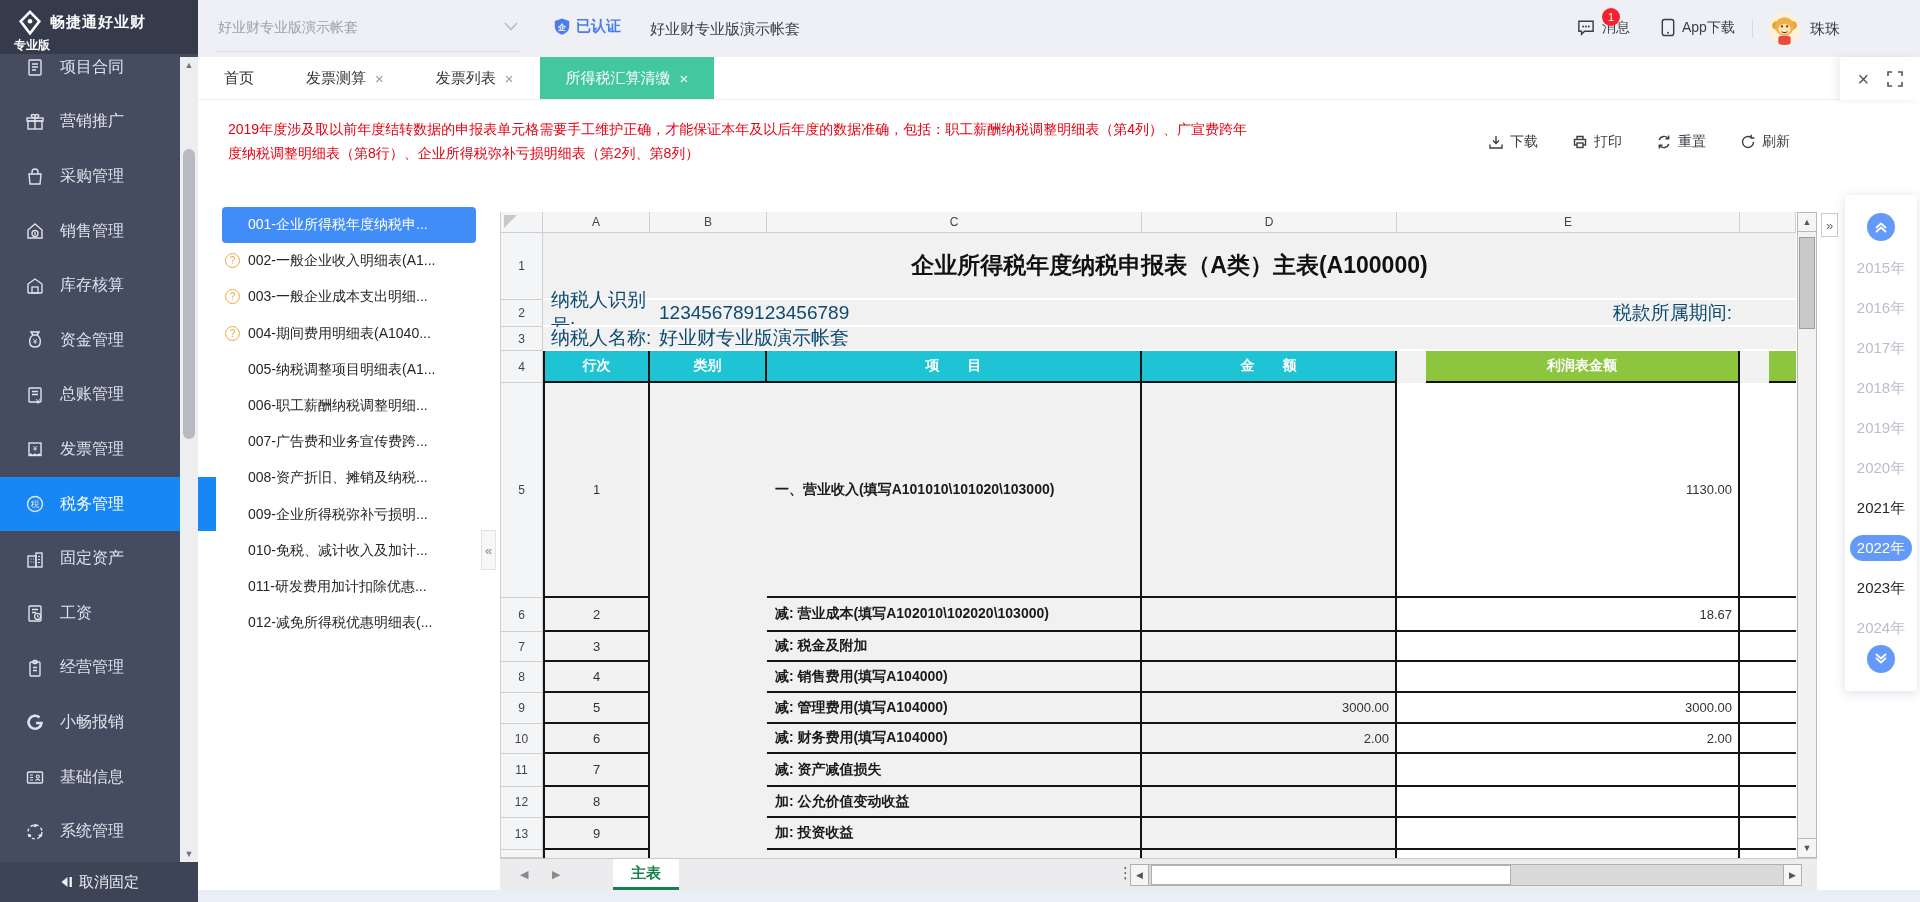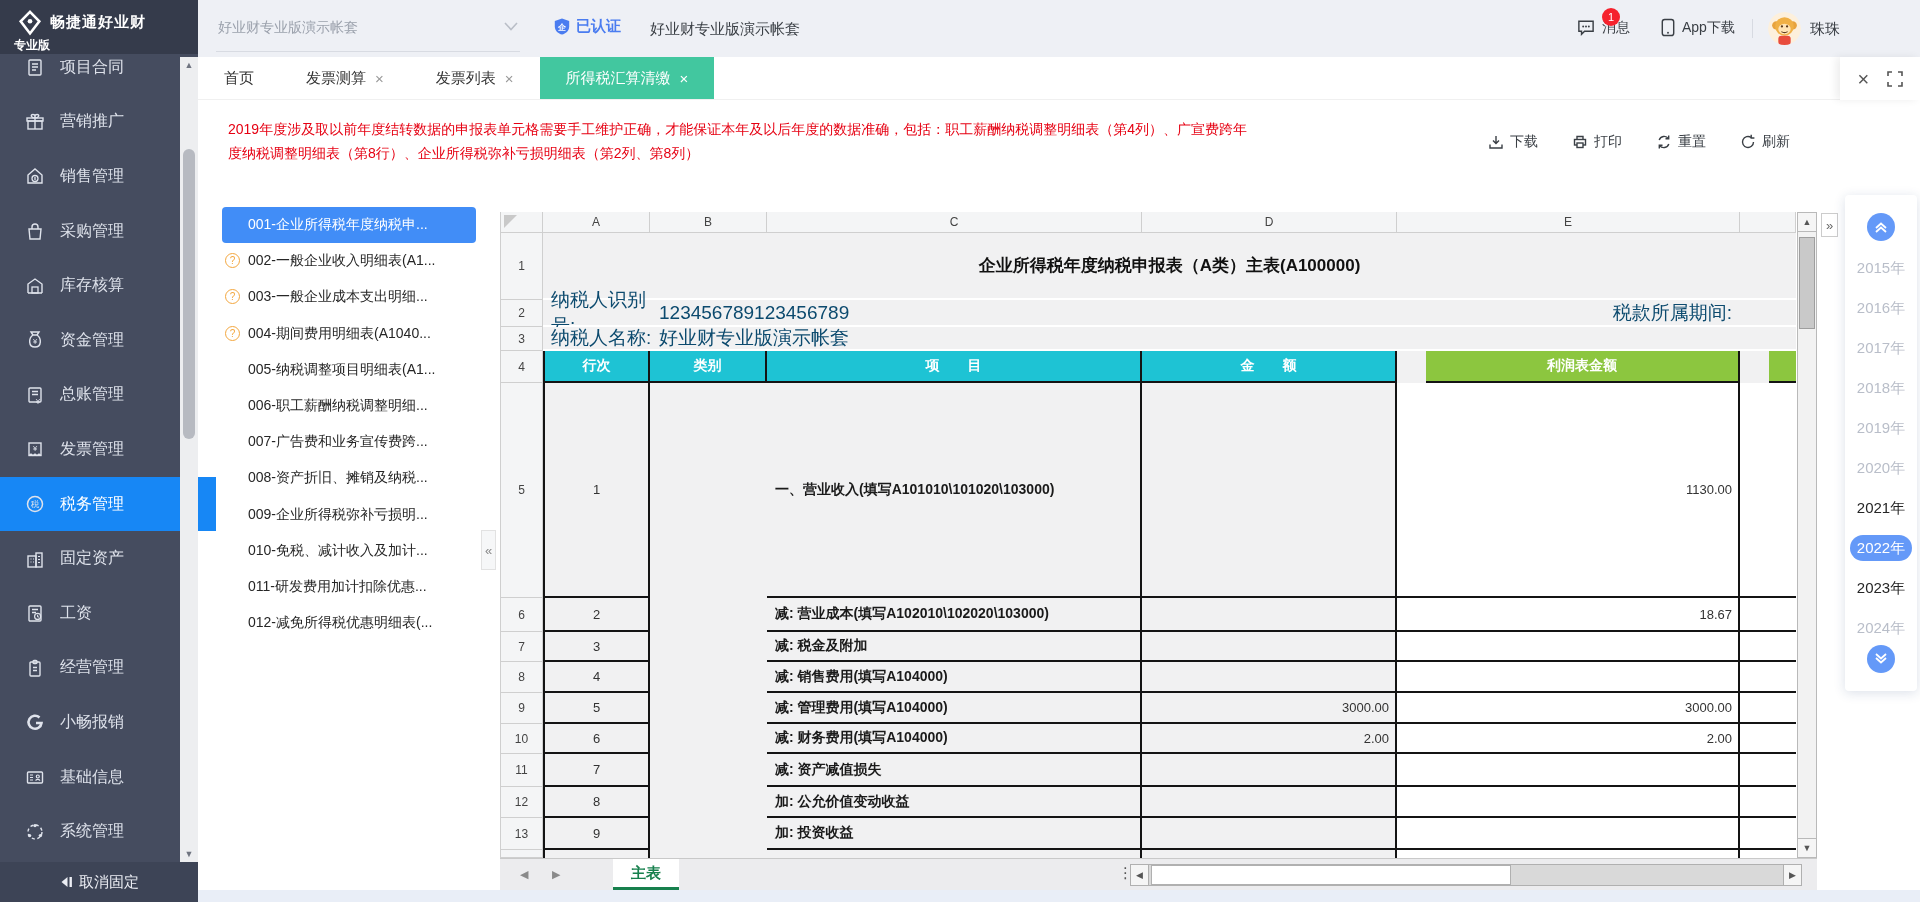--- a/index.html
+++ b/index.html
@@ -59,21 +59,21 @@
 
   
   #sheet{position:absolute;left:500px;top:212px;width:1295px;height:646px;display:grid;
     grid-template-columns:42px 107px 117px 375px 255px 343px 56px;
     grid-template-rows:21px 67px 27px 24px 32px 215px 34px 30px 31px 31px 30px 33px 31px 32px 8px;
     background:#f1f1f2;border-left:1px solid #cfcfcf;}
   .hcell{background:#f4f5f6;border-right:1px solid #cfcfcf;border-bottom:1px solid #cfcfcf;color:#444;font-size:12px;display:flex;align-items:center;justify-content:center;}
   .corner{position:relative;}
   .corner .tri{position:absolute;left:3px;top:3px;width:0;height:0;border-top:13px solid #c9c9c9;border-right:13px solid transparent;}
   .meta{grid-column:2/8;background:#f1f1f2;border-bottom:2px solid #fff;display:flex;align-items:center;font-size:19px;color:#0c4a6e;position:relative;}
-  .meta.title{justify-content:center;font-size:17px;font-weight:700;color:#111;}
+  .meta.title{justify-content:center;font-size:23px;font-weight:700;color:#111;}
   .meta .lbl{margin-left:8px;width:104px;}
   .meta .val{margin-left:4px;}
   .meta .rlbl{position:absolute;right:64px;}
   .th{background:#1ec3d4;color:#fff;font-weight:700;font-size:14px;display:flex;align-items:center;justify-content:center;border-right:2px solid #141414;border-bottom:2px solid #141414;}
   .th.first{border-left:2px solid #141414;}
   .th.green{background:#8cc63f;margin-left:29px;}
   .th.last{border-right:none;}
   .d{background:#f1f1f2;border-right:2px solid #141414;border-bottom:2px solid #141414;display:flex;align-items:center;justify-content:center;font-size:13px;color:#333;}
   .d.first{border-left:2px solid #141414;}
   .d.c{justify-content:flex-start;padding-left:8px;font-weight:700;font-size:14px;color:#1a1a1a;}
@@ -133,35 +133,35 @@
               <rect x="3" y="9" width="14" height="8" fill="none" stroke="#dfe3ec" stroke-width="1.4"></rect>
               <rect x="2" y="6" width="16" height="3" fill="none" stroke="#dfe3ec" stroke-width="1.4"></rect>
               <path d="M10 6v11 M10 6c-4 0-5-3.5-2-3.5s2 3.5 2 3.5 -1-3.5 2-3.5 2 3.5-2 3.5" fill="none" stroke="#dfe3ec" stroke-width="1.4"></path>
             </svg>
           </span>
           <span>营销推广</span>
         </div>
         <div class="mitem">
           <span class="mic">
             <svg width="20" height="20" viewBox="0 0 20 20">
+              <path d="M4 8 H16 L15 18 H5 Z" fill="none" stroke="#dfe3ec" stroke-width="1.4"></path>
+              <path d="M7 8 V6 a3 3 0 0 1 6 0 V8" fill="none" stroke="#dfe3ec" stroke-width="1.4"></path>
+            </svg>
+          </span>
+          <span>采购管理</span>
+        </div>
+        <div class="mitem">
+          <span class="mic">
+            <svg width="20" height="20" viewBox="0 0 20 20">
               <path d="M3 9 L10 3 L17 9 V17 H3 Z" fill="none" stroke="#dfe3ec" stroke-width="1.4"></path>
               <circle cx="10" cy="12.5" r="3" fill="none" stroke="#dfe3ec" stroke-width="1.3"></circle>
               <path d="M10 11v3" stroke="#dfe3ec" stroke-width="1.3"></path>
             </svg>
           </span>
           <span>销售管理</span>
-        </div>
-        <div class="mitem">
-          <span class="mic">
-            <svg width="20" height="20" viewBox="0 0 20 20">
-              <path d="M4 8 H16 L15 18 H5 Z" fill="none" stroke="#dfe3ec" stroke-width="1.4"></path>
-              <path d="M7 8 V6 a3 3 0 0 1 6 0 V8" fill="none" stroke="#dfe3ec" stroke-width="1.4"></path>
-            </svg>
-          </span>
-          <span>采购管理</span>
         </div>
         <div class="mitem">
           <span class="mic">
             <svg width="20" height="20" viewBox="0 0 20 20">
               <path d="M3 17 V8 L10 3 L17 8 V17 M3 17h14" fill="none" stroke="#dfe3ec" stroke-width="1.4"></path>
               <rect x="7" y="11" width="6" height="6" fill="none" stroke="#dfe3ec" stroke-width="1.3"></rect>
             </svg>
           </span>
           <span>库存核算</span>
         </div>

